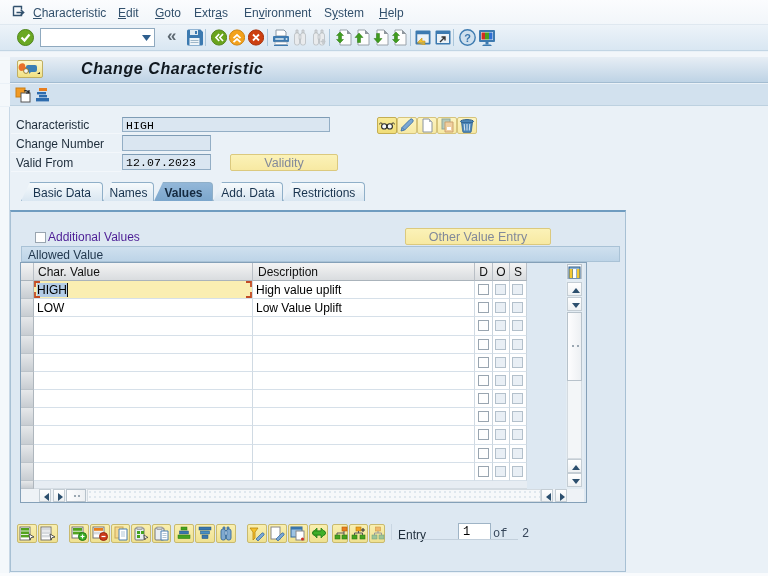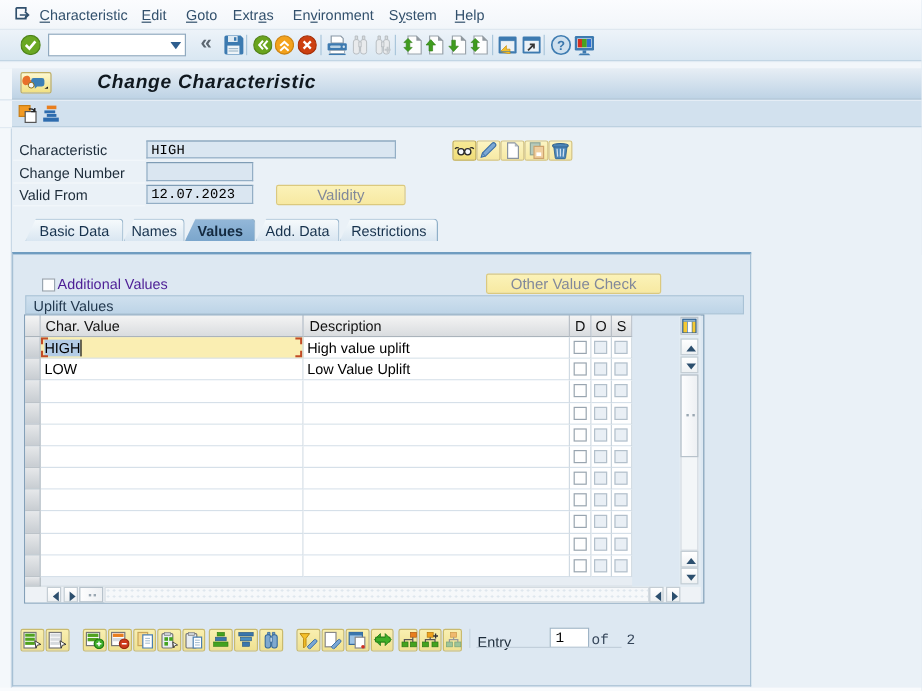--- a/index.html
+++ b/index.html
@@ -251,24 +251,24 @@
 <div class="tab" style="left:21px;width:82px;">Basic Data</div>
 <div class="tab" style="left:103px;width:51px;">Names</div>
 <div class="tab active" style="left:154px;width:59px;">Values</div>
 <div class="tab" style="left:213px;width:70px;">Add. Data</div>
 <div class="tab" style="left:283px;width:82px;">Restrictions</div>
 
 <div class="abs" id="panel"></div>
 
 <div class="cb" style="left:35px;top:232px"></div>
 <div class="flabel" style="left:48px;top:230px;color:#4c1d95">Additional Values</div>
-<div class="ybtn" style="left:405px;top:228px;width:146px;height:17px;line-height:16px;">Other Value Check</div>
+<div class="ybtn" style="left:405px;top:228px;width:146px;height:17px;line-height:16px;">Other Value Entry</div>
 
 <div class="abs" id="avbar">
-    <span style="position:absolute;left:6px;top:1px">Uplift Values</span>
+    <span style="position:absolute;left:6px;top:1px">Allowed Value</span>
   </div>
 
 <div class="abs" id="tbl">
     <div class="hc" style="left: 0px; width: 13px;"></div>
     <div class="hc" style="left: 232px; width: 222px;">
       <span style="position:absolute;left:5px;top:2px">Description</span>
     </div>
     <div class="hc" style="left: 13px; width: 219px;">
       <span style="position:absolute;left:4px;top:2px">Char. Value</span>
     </div>

